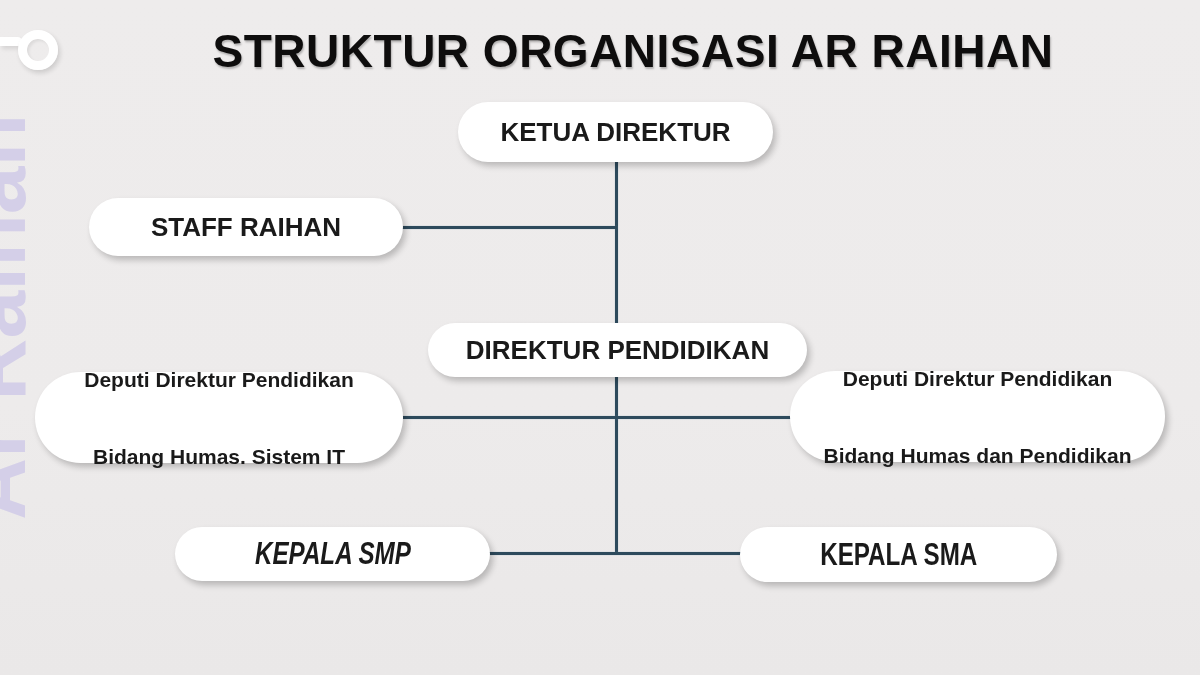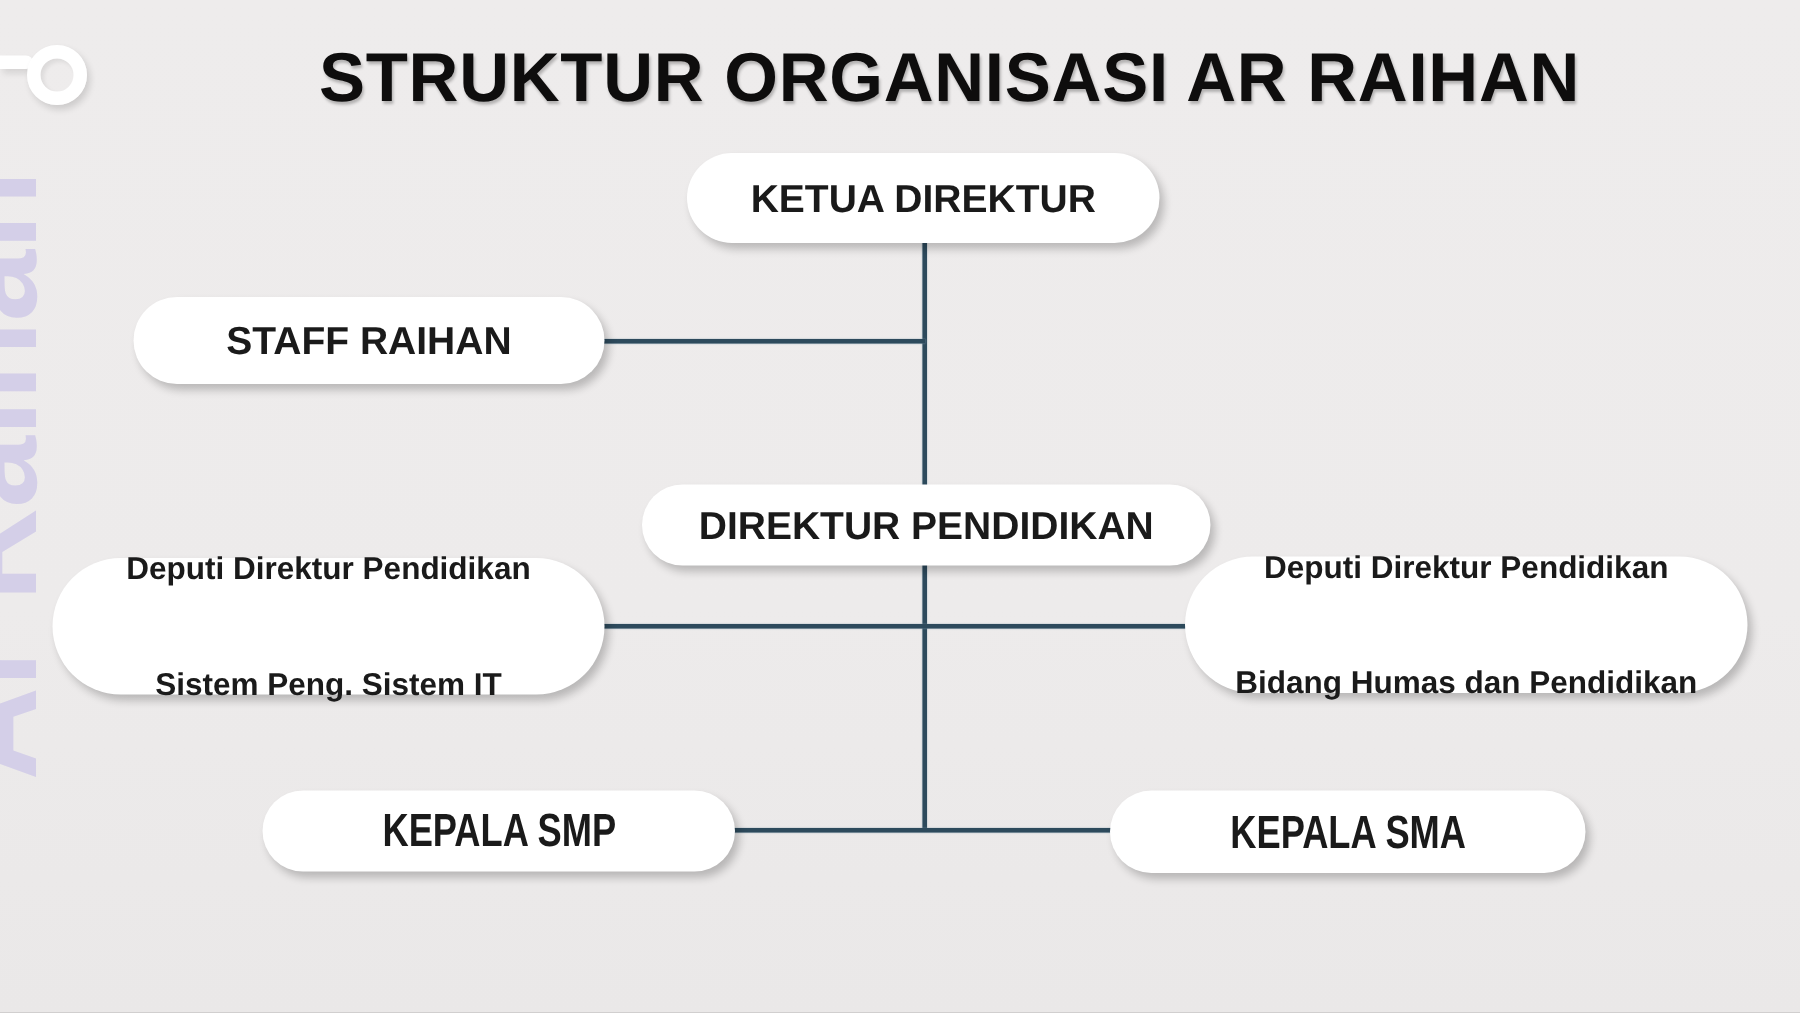--- a/index.html
+++ b/index.html
@@ -104,21 +104,21 @@
     font-size: 31px;
     transform: scaleX(0.78);
     letter-spacing: 0px;
   }
 
   .node-ketua        { left: 458px; top: 102px; width: 315px; height: 60px; }
   .node-staff        { left: 89px;  top: 198px; width: 314px; height: 58px; }
   .node-direktur     { left: 428px; top: 288px; width: 379px; height: 54px; margin-top: 35px; }
   .node-deputi-it    { left: 35px;  top: 372px; width: 368px; height: 91px; }
   .node-deputi-humas { left: 790px; top: 371px; width: 375px; height: 91px; }
-  .node-kepala-smp   { left: 175px; top: 527px; width: 315px; height: 54px; }
+  .node-kepala-smp   { left: 175px; top: 527px; width: 315px; height: 54px; font-style: italic; }
   .node-kepala-sma   { left: 740px; top: 527px; width: 317px; height: 55px; align-items: center; }
 </style>
 </head>
 <body>
 
 <div class="slide">
 
   <div class="watermark">Ar Raihan</div>
 
   <div class="pin-bar"></div>
@@ -138,21 +138,21 @@
   <div class="node node-upper node-staff">
     <span class="lbl">STAFF RAIHAN</span>
   </div>
 
   <div class="node node-upper node-direktur">
     <span class="lbl">DIREKTUR PENDIDIKAN</span>
   </div>
 
   <div class="node node-deputi node-deputi-it">
     <span class="lbl">Deputi Direktur Pendidikan</span>
-    <span class="lbl">Sistem Peng. Sistem IT</span>
+    <span class="lbl">Bidang Humas. Sistem IT</span>
   </div>
 
   <div class="node node-deputi node-deputi-humas">
     <span class="lbl">Deputi Direktur Pendidikan</span>
     <span class="lbl">Bidang Humas dan Pendidikan</span>
   </div>
 
   <div class="node node-condensed node-kepala-smp">
     <span class="lbl">KEPALA SMP</span>
   </div>

